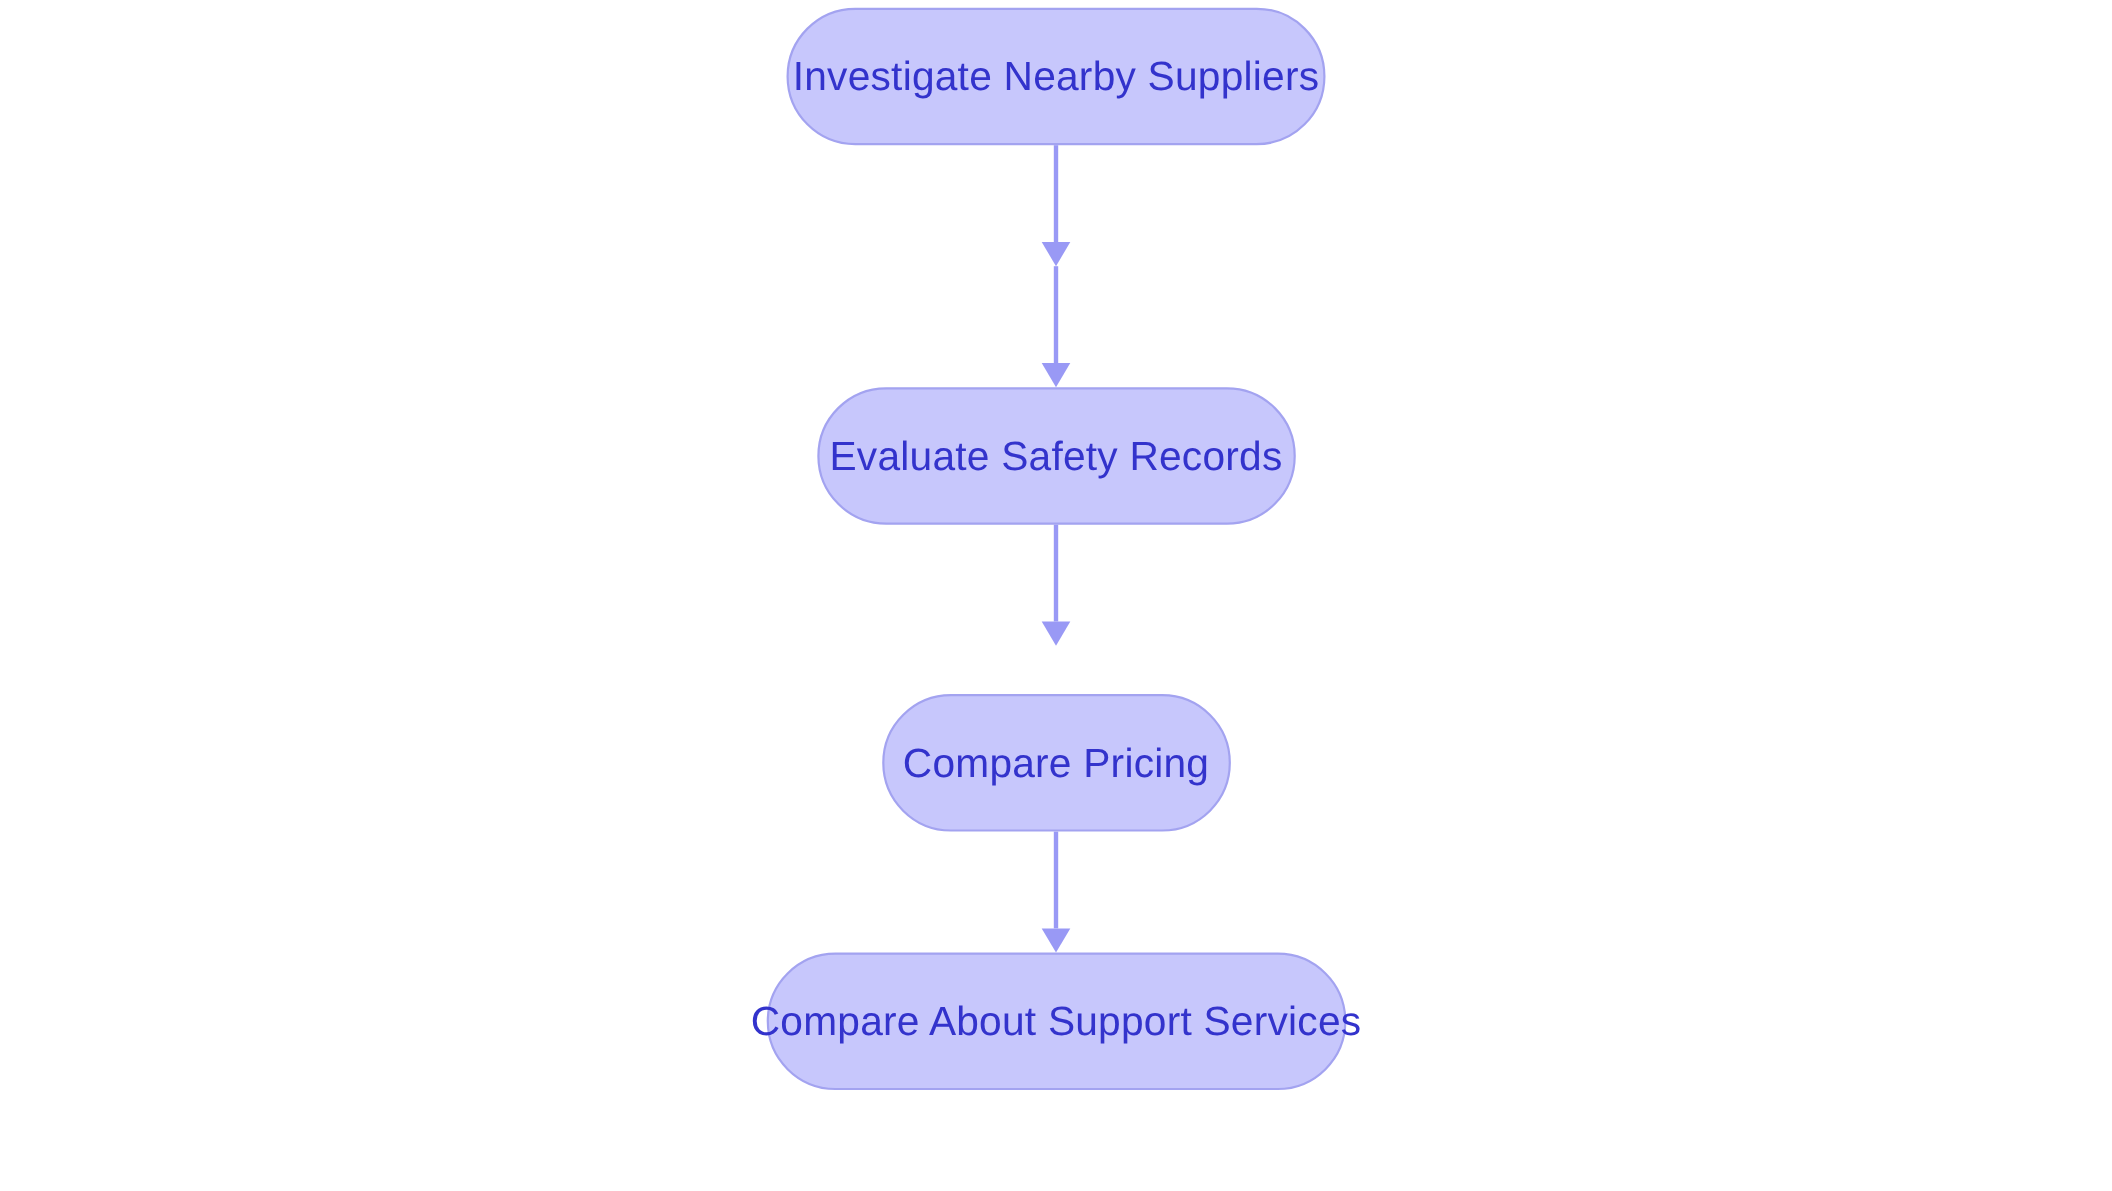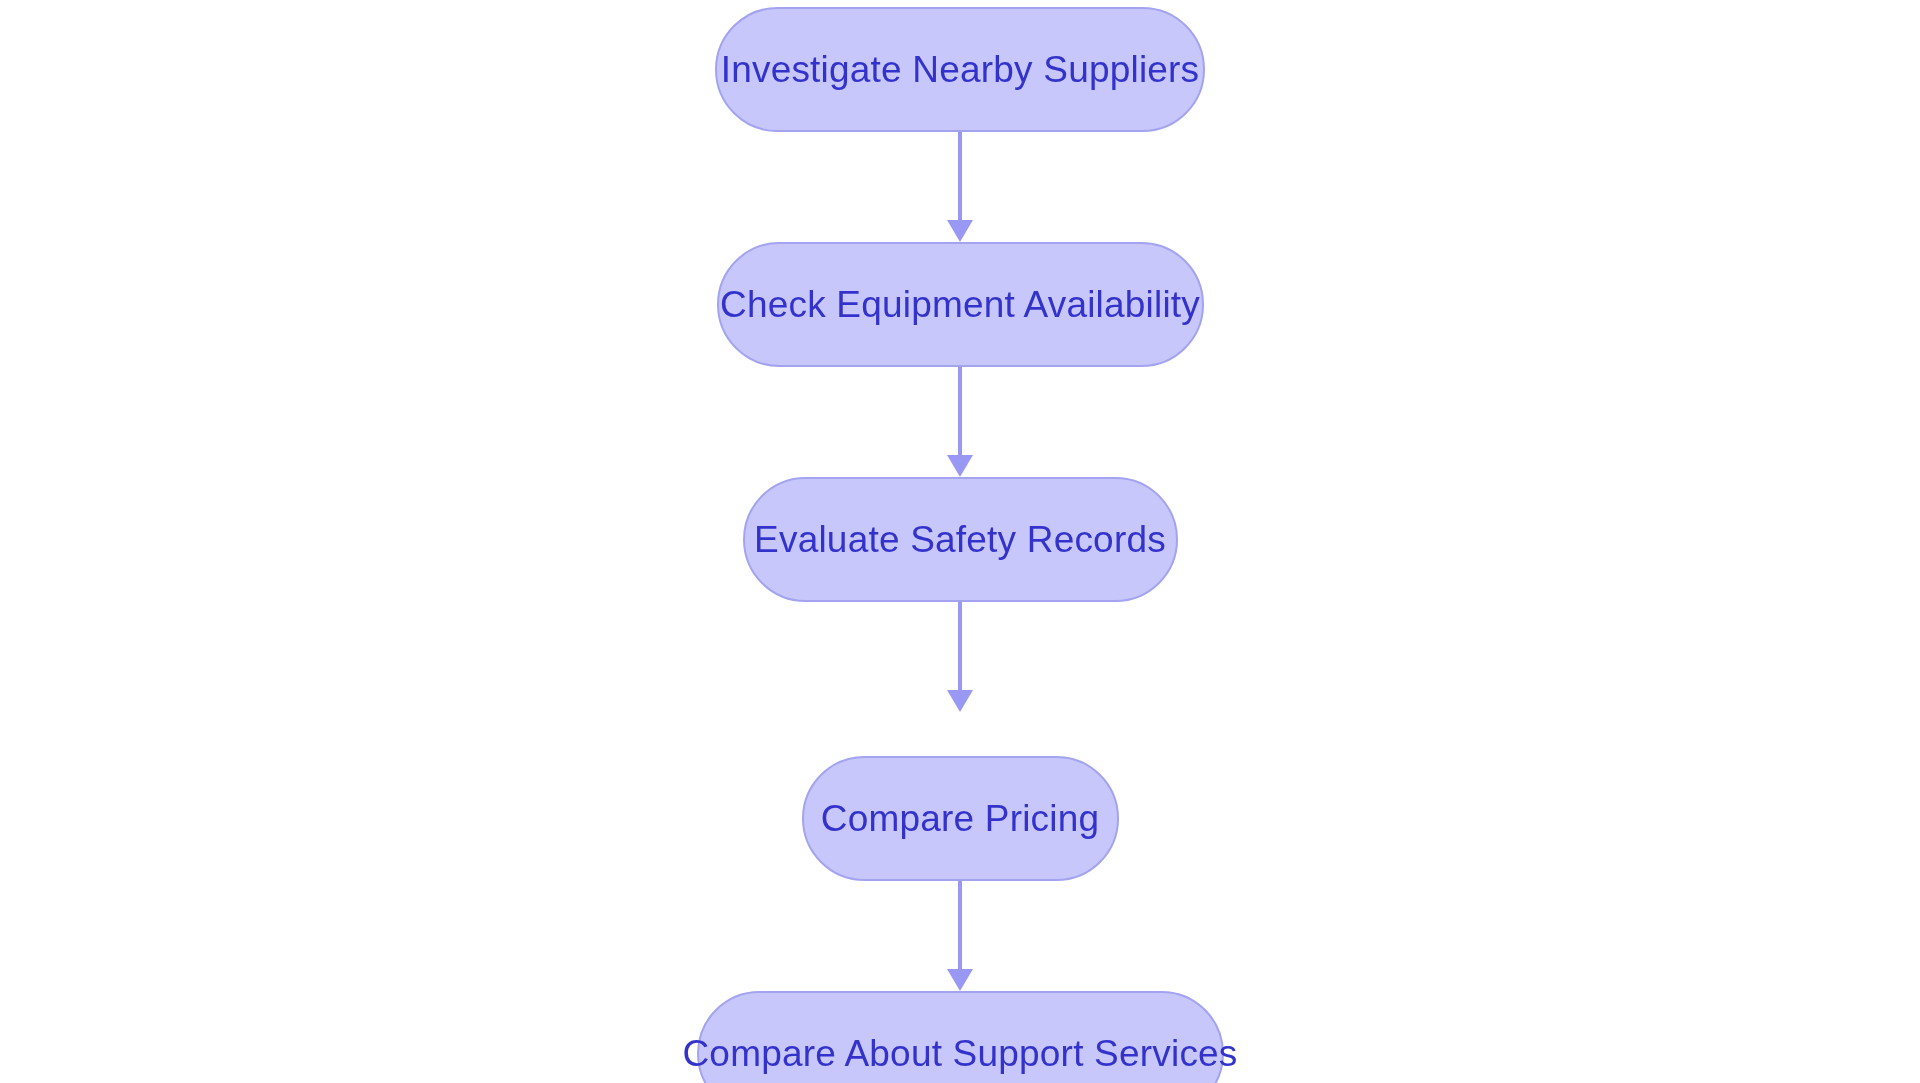--- a/index.html
+++ b/index.html
@@ -108,23 +108,20 @@
 
     <div class="node n0">
       <span class="node-label">Investigate Nearby Suppliers</span>
     </div>
 
     <div class="connector c0">
       <span class="line"></span>
       <span class="arrowhead"></span>
     </div>
 
-    <div class="node n1">
-      <span class="node-label">Check Equipment Availability</span>
-    </div>
 
     <div class="connector c1">
       <span class="line"></span>
       <span class="arrowhead"></span>
     </div>
 
     <div class="node n2">
       <span class="node-label">Evaluate Safety Records</span>
     </div>
 

